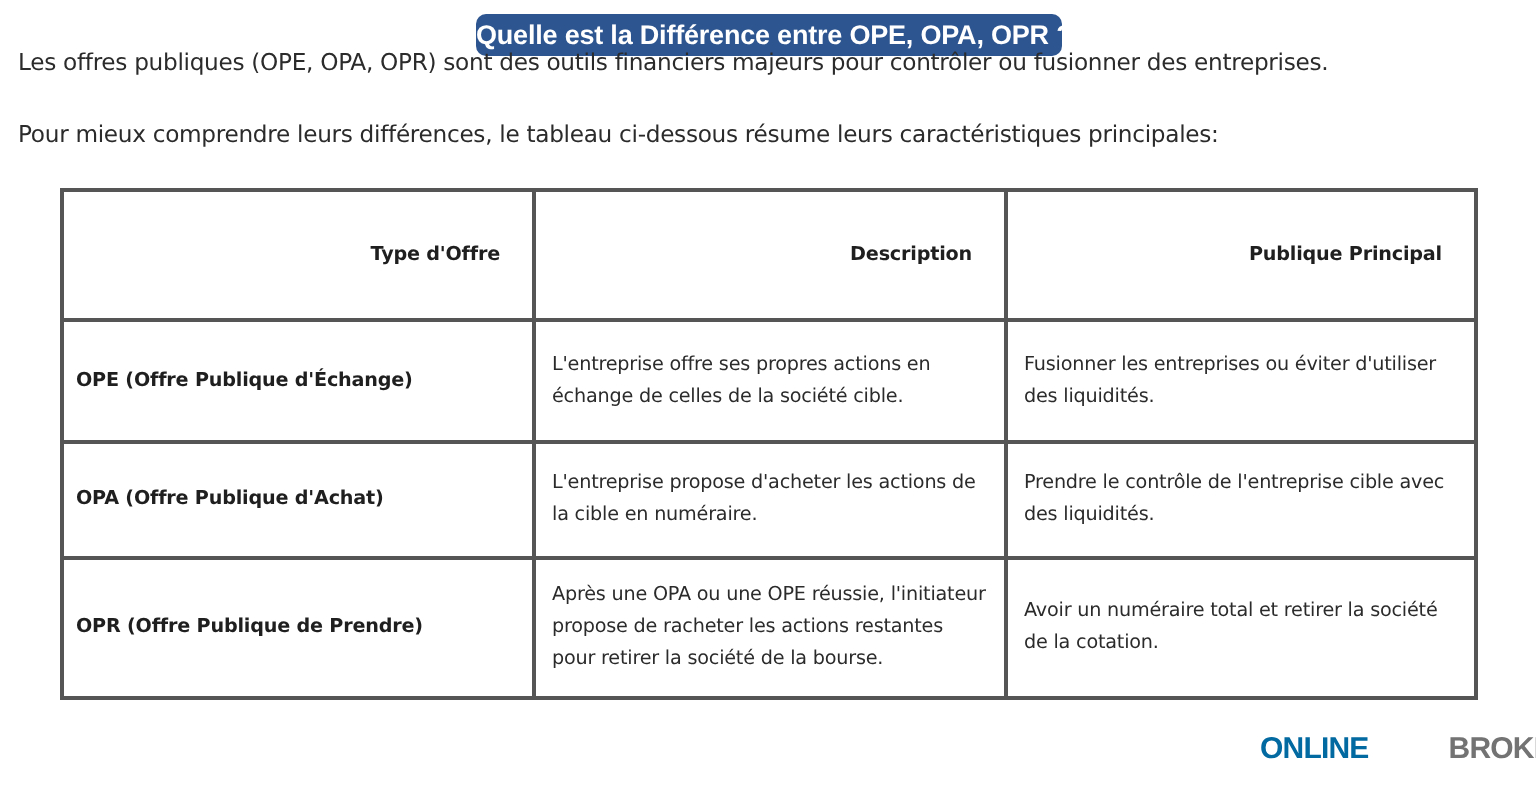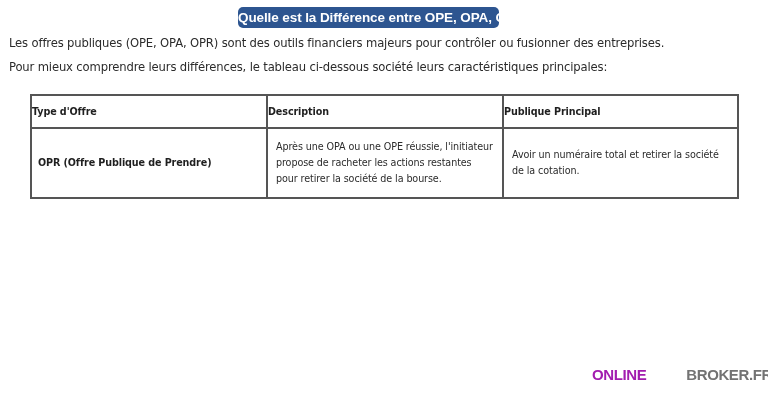--- a/index.html
+++ b/index.html
@@ -12,63 +12,63 @@
       height: 403px;
       position: relative;
       overflow: hidden;
       font-family: "DejaVu Sans", "Liberation Sans", sans-serif;
       color: #2b2b2b;
     }
     .title-badge {
       position: absolute;
       left: 238px;
       top: 7px;
-      width: 261px;
+      width: 293px;
       height: 21px;
       background: #2d5590;
       border-radius: 5px;
       color: #ffffff;
       font-family: "Liberation Sans", sans-serif;
       font-weight: bold;
       font-size: 13.5px;
       line-height: 21px;
       text-align: center;
       white-space: nowrap;
       letter-spacing: -0.1px;
     }
     .intro {
       position: absolute;
       left: 9px;
       font-size: 11.6px;
       color: #2b2b2b;
       white-space: nowrap;
       letter-spacing: -0.15px;
     }
-    .intro.l1 { top: 36px; }
+    .intro.l1 { top: 24px; }
     .intro.l2 { top: 60px; }
     table.grid {
       position: absolute;
       left: 30px;
       top: 94px;
       border-collapse: collapse;
       table-layout: fixed;
     }
     table.grid td, table.grid th {
       border: 2px solid #555555;
       padding: 0 0 0 6px;
       vertical-align: middle;
       font-size: 9.6px;
       line-height: 16px;
       color: #2b2b2b;
       letter-spacing: -0.1px;
     }
     table.grid th {
       font-weight: bold;
-      text-align: left;
-      padding: 0;
+      text-align: right;
+      padding: 16px;
       height: 31px;
       color: #1f1f1f;
       margin-top: 24px;
     }
     table.grid td.type {
       font-weight: bold;
       color: #1f1f1f;
     }
     table.grid td.desc, table.grid td.obj {
       padding-left: 8px;
@@ -81,45 +81,55 @@
     .logo {
       position: absolute;
       left: 592px;
       top: 366px;
       font-family: "Liberation Sans", sans-serif;
       font-weight: bold;
       font-size: 15px;
       letter-spacing: -0.4px;
       white-space: nowrap;
     }
-    .logo .a { color: #a21caf; }
+    .logo .a { color: #0369a1; margin-left: 38px; }
     .logo .b { color: #737373; margin-left: 40px; }
   </style>
 </head>
 <body>
 
 <div class="title-badge">Quelle est la Différence entre OPE, OPA, OPR ?</div>
 
 <div class="intro l1">Les offres publiques (OPE, OPA, OPR) sont des outils financiers majeurs pour contrôler ou fusionner des entreprises.</div>
-<div class="intro l2">Pour mieux comprendre leurs différences, le tableau ci-dessous société leurs caractéristiques principales:</div>
+<div class="intro l2">Pour mieux comprendre leurs différences, le tableau ci-dessous résume leurs caractéristiques principales:</div>
 
 <table class="grid">
   <colgroup>
     <col style="width:236px">
     <col style="width:236px">
     <col style="width:235px">
   </colgroup>
   <thead>
     <tr>
       <th>Type d'Offre</th>
       <th>Description</th>
       <th>Publique Principal</th>
     </tr>
   </thead>
   <tbody>
+    <tr class="r1">
+      <td class="type">OPE (Offre Publique d'Échange)</td>
+      <td class="desc">L'entreprise offre ses propres actions en échange de celles de la société cible.</td>
+      <td class="obj">Fusionner les entreprises ou éviter d'utiliser des liquidités.</td>
+    </tr>
+    <tr class="r2">
+      <td class="type">OPA (Offre Publique d'Achat)</td>
+      <td class="desc">L'entreprise propose d'acheter les actions de la cible en numéraire.</td>
+      <td class="obj">Prendre le contrôle de l'entreprise cible avec des liquidités.</td>
+    </tr>
     <tr class="r3">
       <td class="type">OPR (Offre Publique de Prendre)</td>
       <td class="desc">Après une OPA ou une OPE réussie, l'initiateur propose de racheter les actions restantes pour retirer la société de la bourse.</td>
       <td class="obj">Avoir un numéraire total et retirer la société de la cotation.</td>
     </tr>
   </tbody>
 </table>
 
 <div class="logo">
   <span class="a">ONLINE</span><span class="b">BROKER.FR</span>

